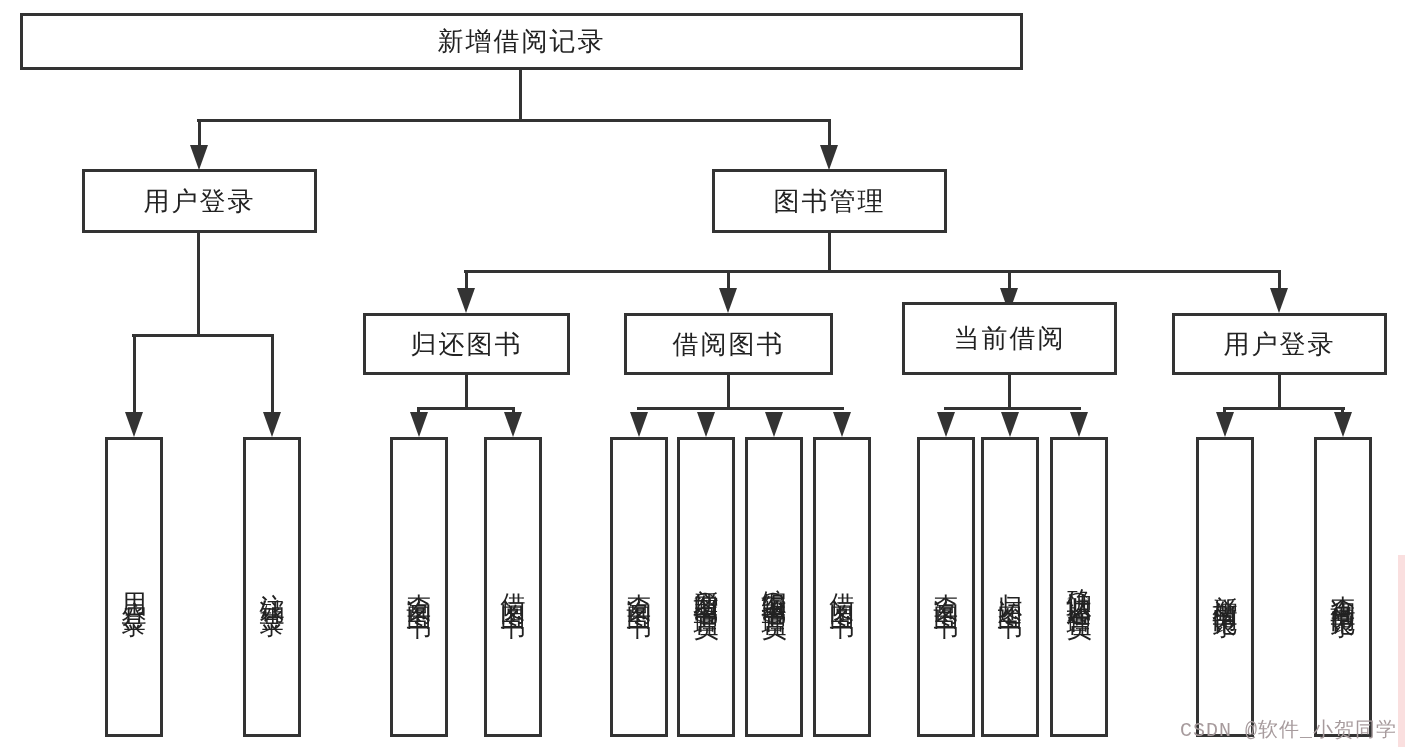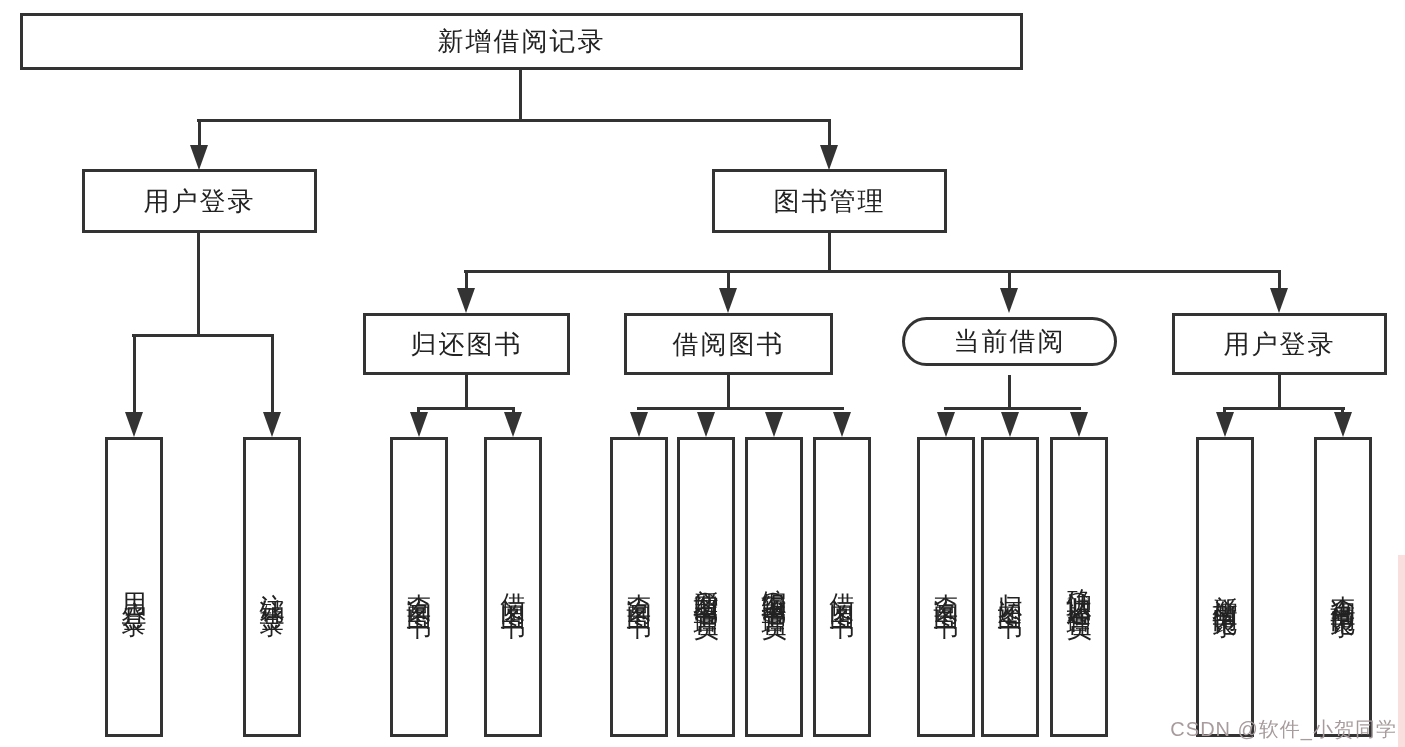--- a/index.html
+++ b/index.html
@@ -28,32 +28,32 @@
     position:absolute;width:0;height:0;
     border-left:9px solid transparent;border-right:9px solid transparent;
     border-top:25px solid #333333;
   }
   
   #nb-root{left:20px;top:13px;width:1003px;height:57px;}
   #nb-login{left:82px;top:169px;width:235px;height:64px;}
   #nb-bm{left:712px;top:169px;width:235px;height:64px;}
   #nb-new{left:363px;top:313px;width:207px;height:62px;}
   #nb-borrow{left:624px;top:313px;width:209px;height:62px;}
-  #nb-cur{left:902px;top:317px;width:215px;height:49px;border-radius:27px;}
+  #nb-cur{left:902px;top:302px;width:215px;height:73px;}
   #nb-rec{left:1172px;top:313px;width:215px;height:62px;}
   #lf-0{left:105px;}  #lf-1{left:243px;}
   #lf-2{left:390px;}  #lf-3{left:484px;}
   #lf-4{left:610px;}  #lf-5{left:677px;}
   #lf-6{left:745px;}  #lf-7{left:813px;}
   #lf-8{left:917px;}  #lf-9{left:981px;}  #lf-10{left:1050px;}
   #lf-11{left:1196px;} #lf-12{left:1314px;}
   
   #watermark{
     position:absolute;right:8px;top:716px;font-size:20px;letter-spacing:1px;
-    color:#a79b9d;white-space:nowrap;z-index:5;
+    color:#a79b9d;white-space:nowrap;z-index:5;font-family:Liberation Mono, monospace;
   }
   #edge-strip{
     position:absolute;left:1398px;top:555px;width:7px;height:192px;
     background:#f6caca;opacity:0.6;z-index:4;
   }
 </style>
 </head>
 <body>
 
 <div id="canvas">

